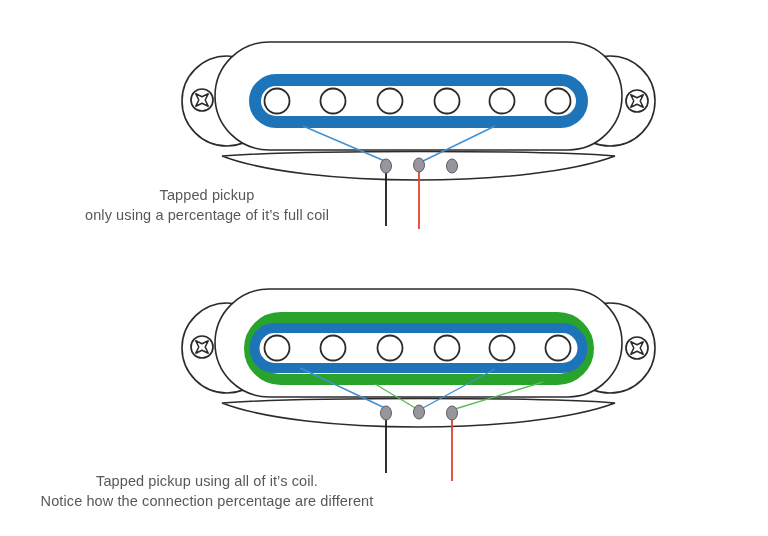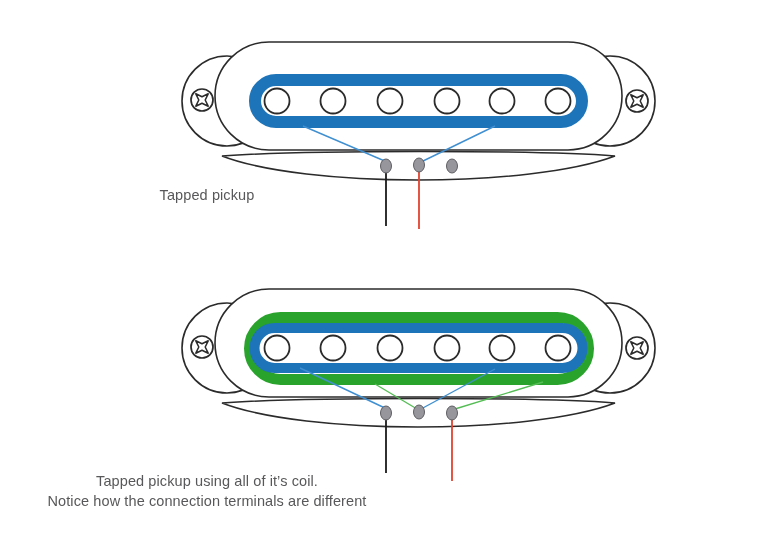--- a/index.html
+++ b/index.html
@@ -82,20 +82,21 @@
       <use href="#terminal-glyph" x="419" y="412"></use>
       <use href="#terminal-glyph" x="452" y="413"></use>
 
       <use href="#screw-glyph" transform="translate(202,347)"></use>
       <use href="#screw-glyph" transform="translate(637,348)"></use>
     </g>
   </svg>
 
   <div class="caption caption-top">
     <div>Tapped pickup</div>
+    <div>only using a percentage of it’s full coil</div>
   </div>
 
   <div class="caption caption-bottom">
     <div>Tapped pickup using all of it’s coil.</div>
-    <div>Notice how the connection terminals are different</div>
+    <div>Notice how the connection percentage are different</div>
   </div>
 
 </div>
 
 </body></html>

